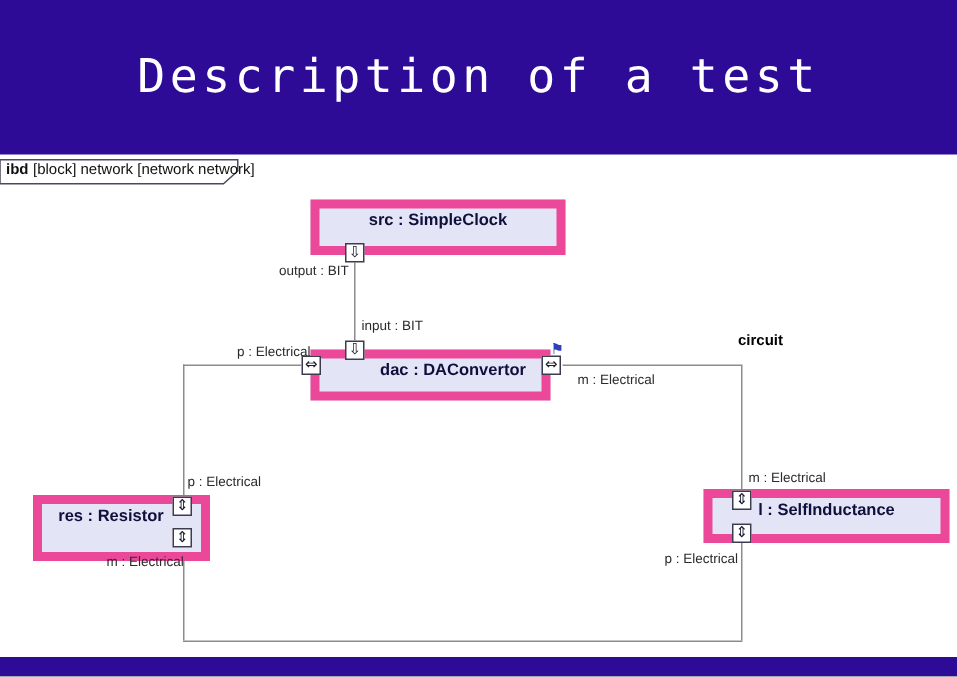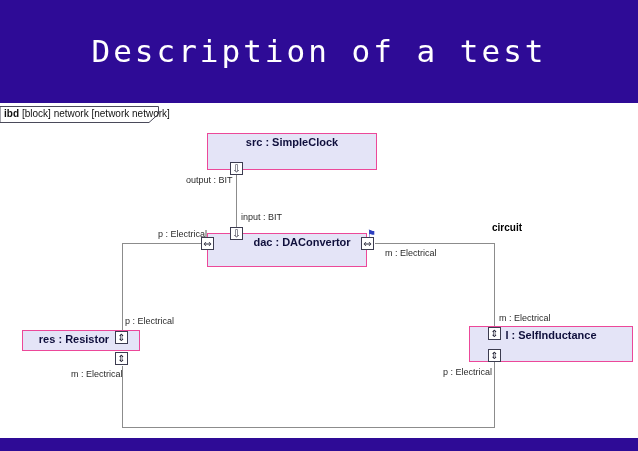--- a/index.html
+++ b/index.html
@@ -22,21 +22,21 @@
   .frame-tab{position:absolute;left:0;top:106px;width:162px;height:18px;}
   .frame-tab-text{
     position:absolute;left:4px;top:2px;white-space:nowrap;
     font-size:10px;color:#111111;
   }
   .frame-kind{font-weight:bold;margin-right:3px;}
   
   .wire{position:absolute;background:#8c8c8c;z-index:1;}
   
   .block{
-    position:absolute;background:#E4E4F7;border:1px solid #ec4899;
+    position:absolute;background:#E4E4F7;border:6px solid #ec4899;
     box-sizing:border-box;z-index:2;
   }
   .block-title{
     position:absolute;left:0;right:0;top:2px;text-align:center;
     font-size:11px;font-weight:bold;color:#0F0F3C;white-space:nowrap;
   }
   
   .port{
     position:absolute;width:13px;height:13px;box-sizing:border-box;
     background:#ffffff;border:1px solid #3C3C50;z-index:3;
@@ -79,21 +79,21 @@
   <div class="wire" style="left:122px;top:366px;width:1px;height:61px;"></div>
   <div class="wire" style="left:122px;top:427px;width:373px;height:1px;"></div>
   <div class="wire" style="left:494px;top:362px;width:1px;height:65px;"></div>
 
   <div class="block" style="left:207px;top:133px;width:170px;height:37px;">
     <div class="block-title">src : SimpleClock</div>
   </div>
   <div class="block" style="left:207px;top:233px;width:160px;height:34px;padding-left:42px;">
     <div class="block-title" style="padding-left:30px;">dac : DAConvertor</div>
   </div>
-  <div class="block" style="left:22px;top:330px;width:118px;height:21px;">
+  <div class="block" style="left:22px;top:330px;width:118px;height:44px;">
     <div class="block-title" style="padding-right:14px;">res : Resistor</div>
   </div>
   <div class="block" style="left:469px;top:326px;width:164px;height:36px;">
     <div class="block-title">l : SelfInductance</div>
   </div>
 
   <div class="port" style="left:230px;top:162px;">⇩</div>
   <div class="port" style="left:230px;top:227px;">⇩</div>
   <div class="port" style="left:201px;top:237px;">⇔</div>
   <div class="port" style="left:361px;top:237px;">⇔</div>

